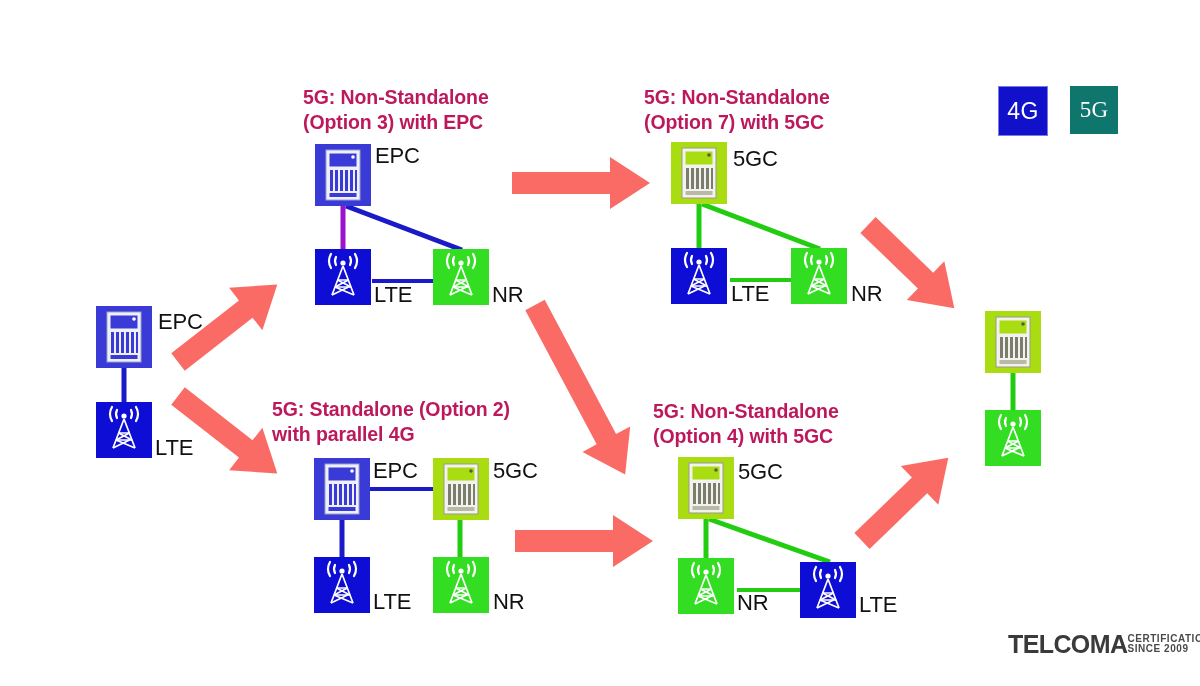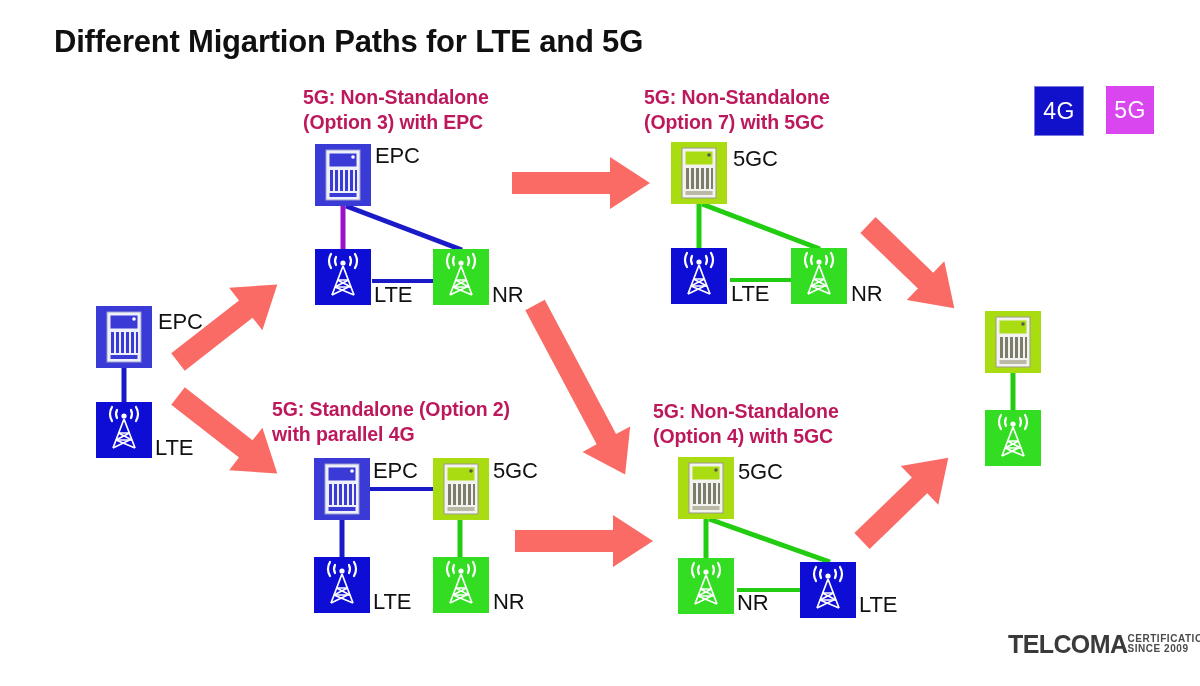--- a/index.html
+++ b/index.html
@@ -32,42 +32,41 @@
   
   .nlabel{
     position:absolute;font-size:22px;font-weight:normal;color:#111111;
     white-space:nowrap;letter-spacing:-0.2px;text-align:center;
   }
 
   
   .legend-chip{
     position:absolute;width:48px;height:48px;display:flex;
     align-items:center;justify-content:center;
-    color:#ffffff;font-size:23px;font-weight:normal;letter-spacing:0.3px;margin-left:36px;
+    color:#ffffff;font-size:23px;font-weight:normal;letter-spacing:0.3px;
   }
   .legend-chip.blue{background:#1111cc;border:1px solid #7a7ae0;}
-  .legend-chip.green{background:#d946ef;}
+  .legend-chip.green{background:#0f766e;font-family:Liberation Serif, serif;}
 
   
   .logo{position:absolute;left:1004px;top:626px;width:176px;height:48px;}
   .logo-wrap{display:flex;align-items:center;gap:4px;}
   .logo-text{display:flex;line-height:1;}
   .logo-main{font-size:25px;font-weight:bold;color:#3a3a3a;letter-spacing:-0.6px;}
   .logo-sub{font-size:10px;font-weight:bold;color:#4a4a4a;letter-spacing:0.55px;margin-top:2px;}
 
   
   .links{position:absolute;left:0;top:0;width:1200px;height:686px;pointer-events:none;}
   .arrows{position:absolute;left:0;top:0;width:1200px;height:686px;pointer-events:none;}
 </style>
 </head>
 <body>
 
 <div class="canvas">
 
-  <div class="title">Different Migartion Paths for LTE and 5G</div>
 
   <svg class="links" viewBox="0 0 1200 686">
 
     <line x1="124" y1="368" x2="124" y2="402" stroke="#1a1ac8" stroke-width="5"></line>
 
     <line x1="343" y1="205" x2="343" y2="249" stroke="#9b11cc" stroke-width="5"></line>
     <line x1="346" y1="206" x2="462" y2="250" stroke="#1a1ac8" stroke-width="5"></line>
     <line x1="372" y1="281" x2="433" y2="281" stroke="#1a1ac8" stroke-width="4"></line>
 
     <line x1="699" y1="203" x2="699" y2="248" stroke="#22cc11" stroke-width="5"></line>

